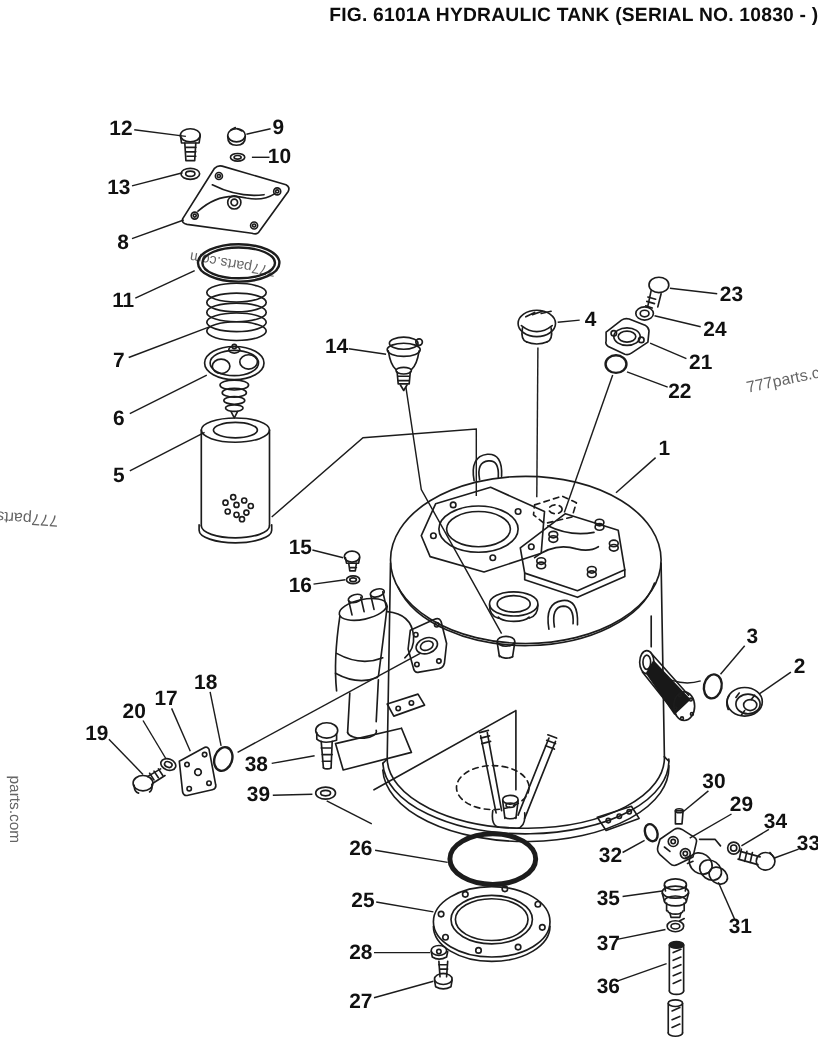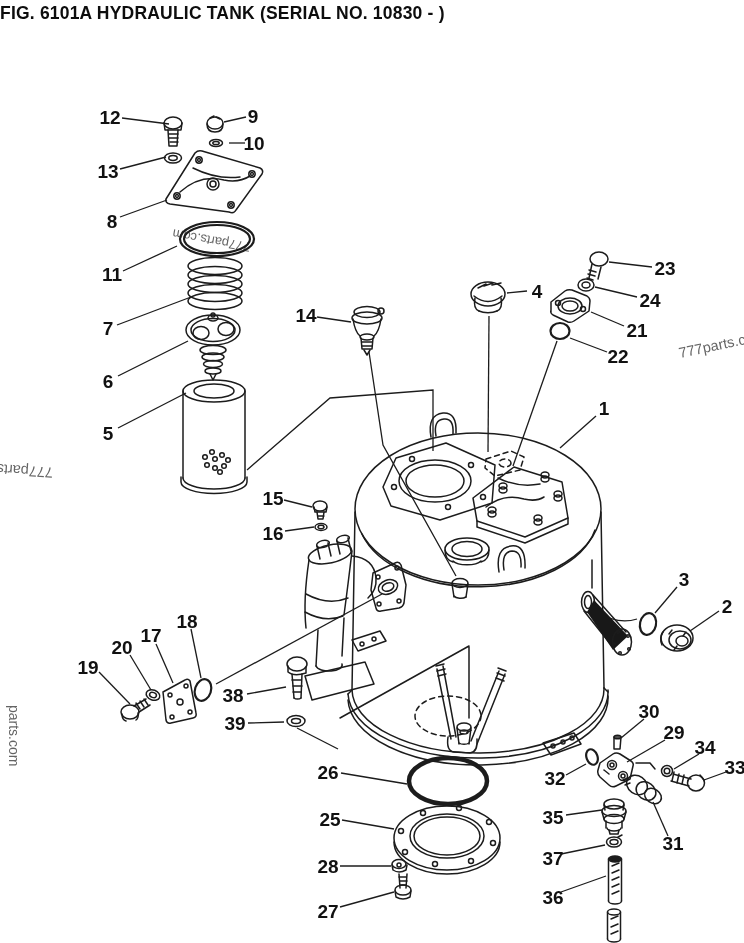--- a/index.html
+++ b/index.html
@@ -1,18 +1,18 @@
 <!DOCTYPE html>
 <html><head>
 <meta charset="utf-8">
 <style>
   html,body { margin:0; padding:0; background:#ffffff; }
   .page { position:relative; width:744px; height:943px; background:#fff; overflow:hidden;
           font-family:"Liberation Sans", sans-serif; }
-  .title { position:absolute; top:3px; left:0; right:0; text-align:left;
+  .title { position:absolute; top:3px; left:0; right:0; text-align:right;
            font-weight:bold; font-size:17.5px; color:#0d0d0d; letter-spacing:.2px; z-index:3; }
   .wm { position:absolute; color:#4a4a4a; opacity:.85; z-index:1; white-space:nowrap; }
   .wm-ring       { top:233px; left:172px; font-size:13px; transform:rotate(190deg); }
   .wm-right      { top:336px; left:678px; font-size:14.5px; transform:rotate(-12deg); }
   .wm-left-edge  { top:461px; left:-57px; width:110px; font-size:14.5px; transform:rotate(184deg); }
   .wm-bottom-left{ top:742px; left:-31px; width:90px;  font-size:14px;  transform:rotate(90deg); }
   svg.diagram { position:absolute; top:0; left:0; z-index:2; }
   .ln   { stroke:#1c1c1c; fill:none; stroke-width:1.5; stroke-linecap:round; stroke-linejoin:round; }
   .thick{ stroke-width:4.5; }
   .mid  { stroke-width:2.2; }

